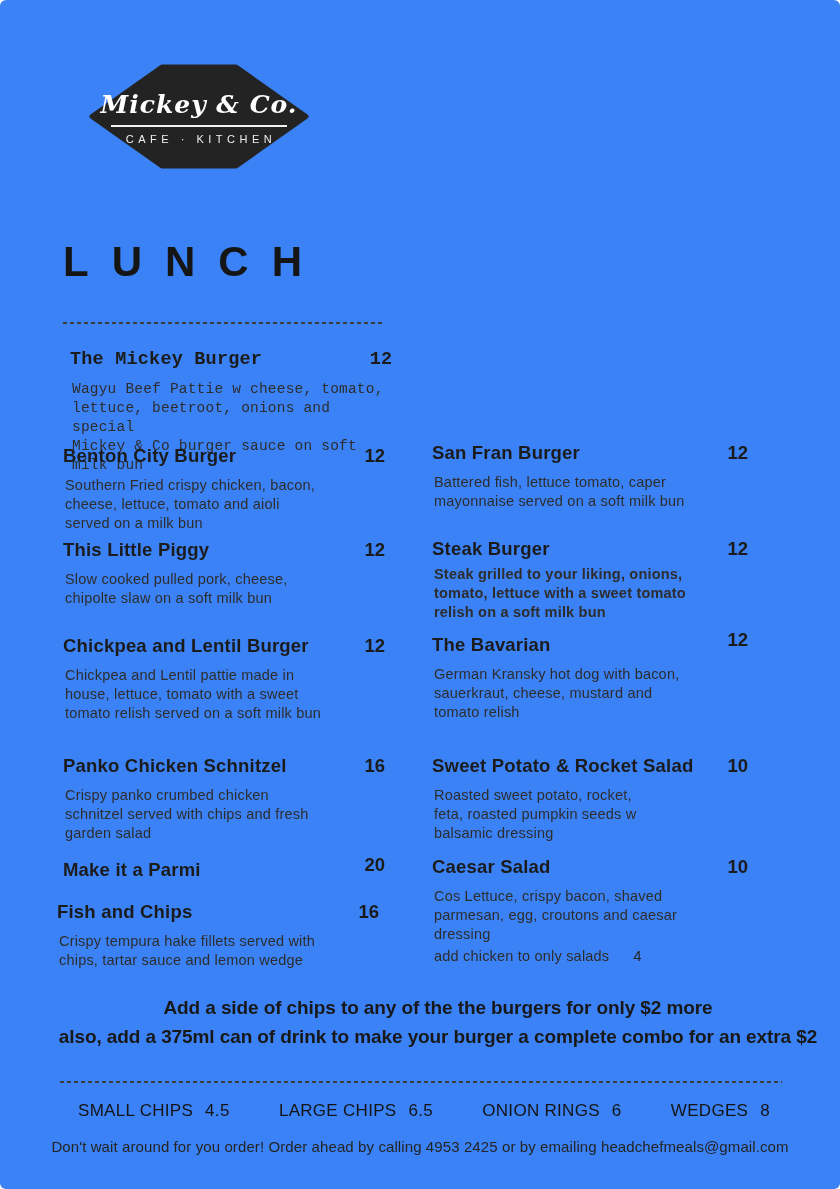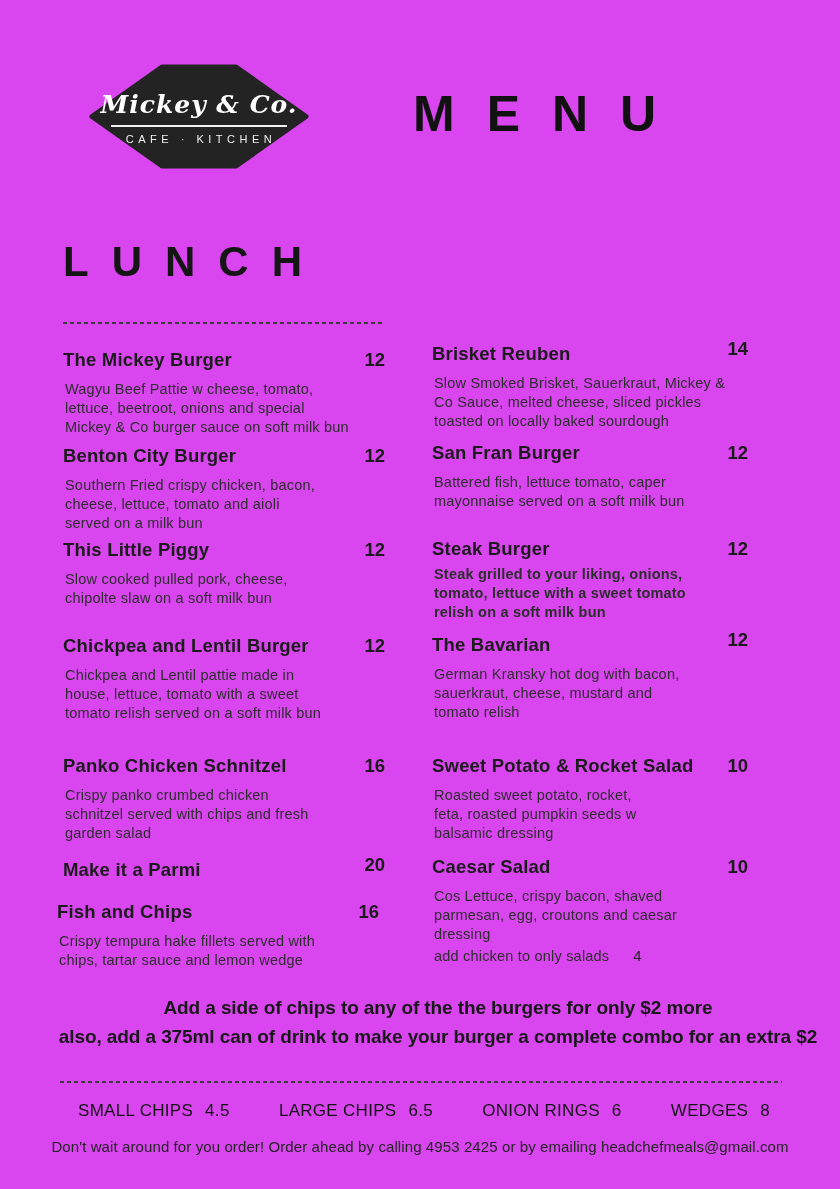--- a/index.html
+++ b/index.html
@@ -1,23 +1,24 @@
 <!DOCTYPE html>
 <html><head>
 <meta charset="utf-8">
 <style>
   html, body { margin:0; padding:0; }
   body { background:#fdfdfb; }
   .page {
     position:relative;
     width:840px; height:1189px;
-    background:#d946ef;
+    background:#3b82f6;
     font-family:"Liberation Sans", sans-serif;
     color:#222;
     overflow:hidden;
+    border-radius:6px;
   }
 
   
   .badge { position:absolute; left:89px; top:63px; width:220px; height:107px; }
   .badge svg { position:absolute; left:0; top:0; width:100%; height:100%; }
   .badge-content {
     position:absolute; inset:0;
     display:flex; flex-direction:column; align-items:center; justify-content:center;
     color:#fff; z-index:2;
   }
@@ -105,27 +106,26 @@
     <svg viewBox="0 0 220 105">
       <polygon points="73,3 147,3 217,52.5 147,102 73,102 3,52.5" fill="#232323" stroke="#232323" stroke-width="5" stroke-linejoin="round"></polygon>
     </svg>
     <div class="badge-content">
       <div class="badge-name">Mickey &amp; Co.</div>
       <div class="badge-rule"></div>
       <div class="badge-sub">CAFE · KITCHEN</div>
     </div>
   </div>
 
-  <h1 class="menu-title">MENU</h1>
 
   <h2 class="lunch-title">LUNCH</h2>
 
   <div class="dash dash-left"></div>
 
-  <div class="item" style="left:63px; top:348px; width:322px;">
+  <div class="item" style="left:70px; top:348px; width:322px;font-family:Liberation Mono, monospace;">
     <div class="item-head">
       <span class="item-name">The Mickey Burger</span>
       <span class="item-price">12</span>
     </div>
     <p class="item-desc">Wagyu Beef Pattie w cheese, tomato,
 lettuce, beetroot, onions and special
 Mickey &amp; Co burger sauce on soft milk bun</p>
   </div>
 
   <div class="item" style="left:63px; top:444px; width:322px;">
@@ -176,29 +176,20 @@
 
   <div class="item" style="left:57px; top:900px; width:322px;">
     <div class="item-head">
       <span class="item-name">Fish and Chips</span>
       <span class="item-price">16</span>
     </div>
     <p class="item-desc">Crispy tempura hake fillets served with
 chips, tartar sauce and lemon wedge</p>
   </div>
 
-  <div class="item" style="left:432px; top:342px; width:316px;">
-    <div class="item-head">
-      <span class="item-name">Brisket Reuben</span>
-      <span class="item-price raise">14</span>
-    </div>
-    <p class="item-desc">Slow Smoked Brisket, Sauerkraut, Mickey &amp;
-Co Sauce, melted cheese, sliced pickles
-toasted on locally baked sourdough</p>
-  </div>
 
   <div class="item" style="left:432px; top:441px; width:316px;">
     <div class="item-head">
       <span class="item-name">San Fran Burger</span>
       <span class="item-price">12</span>
     </div>
     <p class="item-desc">Battered fish, lettuce tomato, caper
 mayonnaise served on a soft milk bun</p>
   </div>
 

